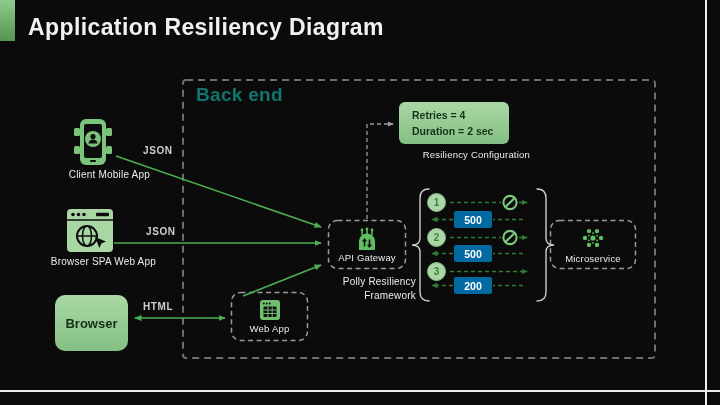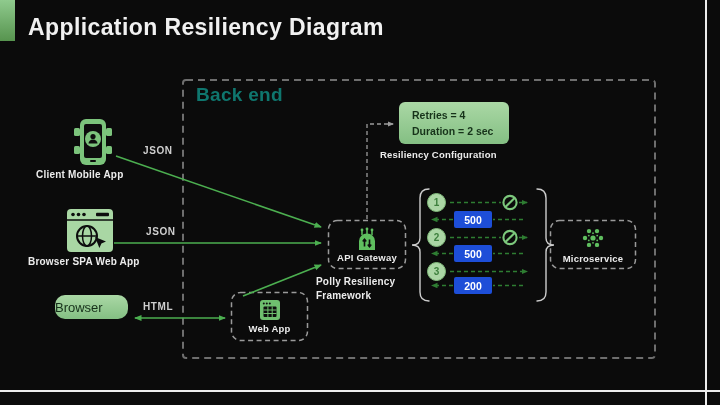--- a/index.html
+++ b/index.html
@@ -8,43 +8,43 @@
   .abs{position:absolute;}
   
   .accent{left:0;top:7;width:15px;height:41px;background:linear-gradient(180deg,#8fca8d,#57944f);}
   .title{left:28px;top:14px;font-size:23px;font-weight:600;color:#f1f1f1;letter-spacing:.4px;}
   
   .frame-v{left:705px;top:0;width:2px;height:405px;background:#ececec;}
   .frame-h{left:0;top:390px;width:720px;height:2px;background:#ececec;}
   
   .backend-label{left:196px;top:84px;font-size:19px;font-weight:600;color:#0f766e;letter-spacing:.3px;}
   
-  .nlabel{font-size:10px;font-weight:700;color:#ececec;text-align:left;letter-spacing:.2px;}
+  .nlabel{font-size:10px;font-weight:400;color:#ececec;text-align:right;letter-spacing:.2px;}
   .wire-label{font-size:10px;font-weight:700;color:#cfcfcf;letter-spacing:.6px;}
   
   .greenbox{background:linear-gradient(180deg,#aad8a5,#84bf83);border-radius:10px;}
-  .browser-box{left:55px;top:295px;width:73px;height:24px;display:flex;align-items:center;
-               font-size:13px;font-weight:400;color:#16301a;}
+  .browser-box{left:55px;top:295px;width:73px;height:56px;display:flex;align-items:center;justify-content:center;
+               font-size:13px;font-weight:700;color:#16301a;}
   .config-box{left:399px;top:102px;width:110px;height:42px;display:flex;flex-direction:column;justify-content:center;
               padding-left:13px;box-sizing:border-box;font-size:10.5px;font-weight:600;color:#17331a;line-height:1.55;border-radius:6px;}
   .config-caption{left:380px;top:149px;width:150px;font-size:9.5px;}
   
   .nodebox{display:flex;flex-direction:column;align-items:center;justify-content:center;gap:2px;}
   .webapp-box{left:231px;top:292px;width:77px;height:49px;}
   .gateway-box{left:328px;top:220px;width:78px;height:49px;}
   .micro-box{left:550px;top:220px;width:86px;height:49px;}
   .nodebox .nlabel{font-size:9.5px;}
   .polly-label{left:316px;top:275px;width:100px;font-size:10px;line-height:1.35;}
   
   .attempt{width:19px;height:19px;border-radius:50%;background:#abd6a5;border:1.5px solid #82bc7c;
            box-sizing:border-box;display:flex;align-items:center;justify-content:center;
            font-size:10px;font-weight:700;color:#3d7f3d;}
   .c1{left:427px;top:193px;} .c2{left:427px;top:228px;} .c3{left:427px;top:262px;}
   
-  .resp{width:38px;height:17px;background:#1d4ed8;border-radius:2px;display:flex;align-items:center;justify-content:center;
+  .resp{width:38px;height:17px;background:#0369a1;border-radius:2px;display:flex;align-items:center;justify-content:center;
         font-size:10.5px;font-weight:700;color:#ffffff;}
   .r1{left:454px;top:211px;} .r2{left:454px;top:245px;} .r3{left:454px;top:277px;}
   svg.overlay{left:0;top:0;width:720px;height:405px;pointer-events:none;}
 </style>
 </head>
 <body>
 
 <div id="slide">
 
   <svg class="abs overlay" viewBox="0 0 720 405">

